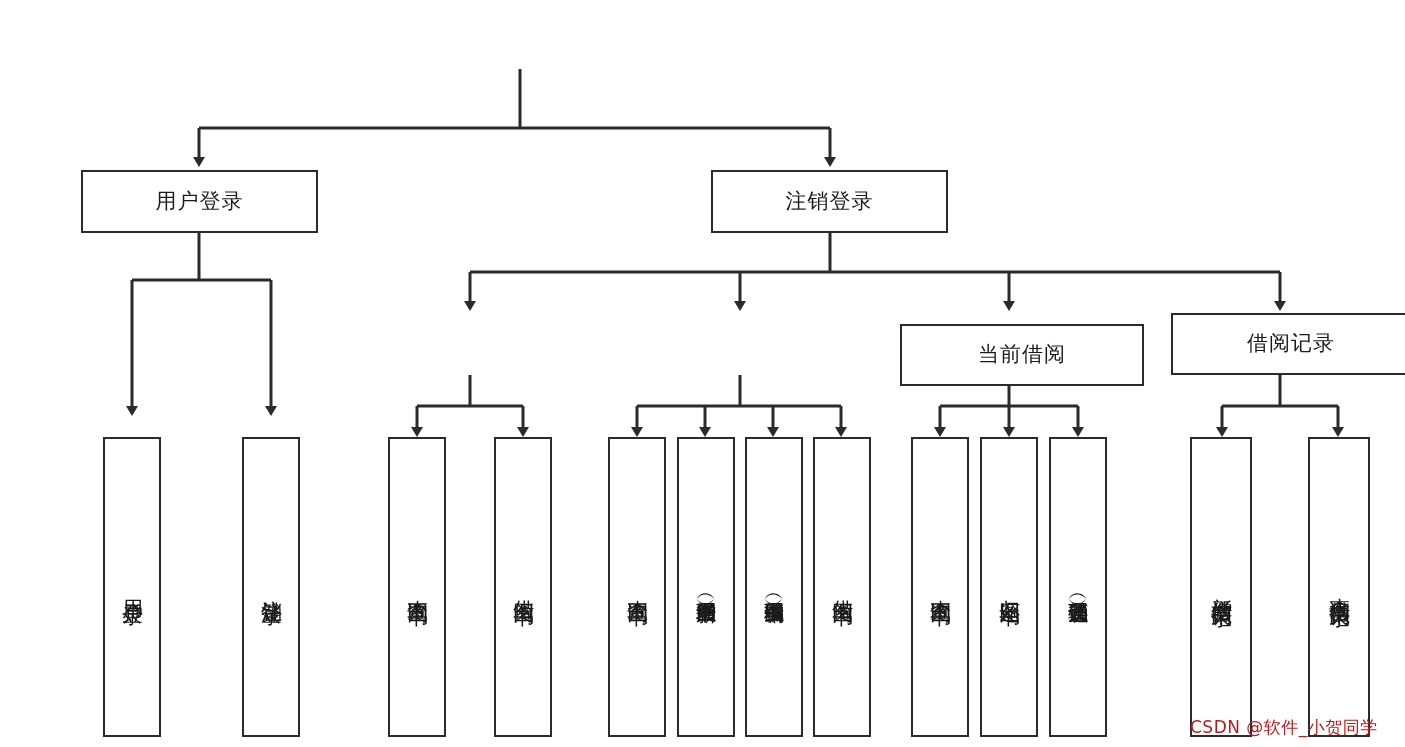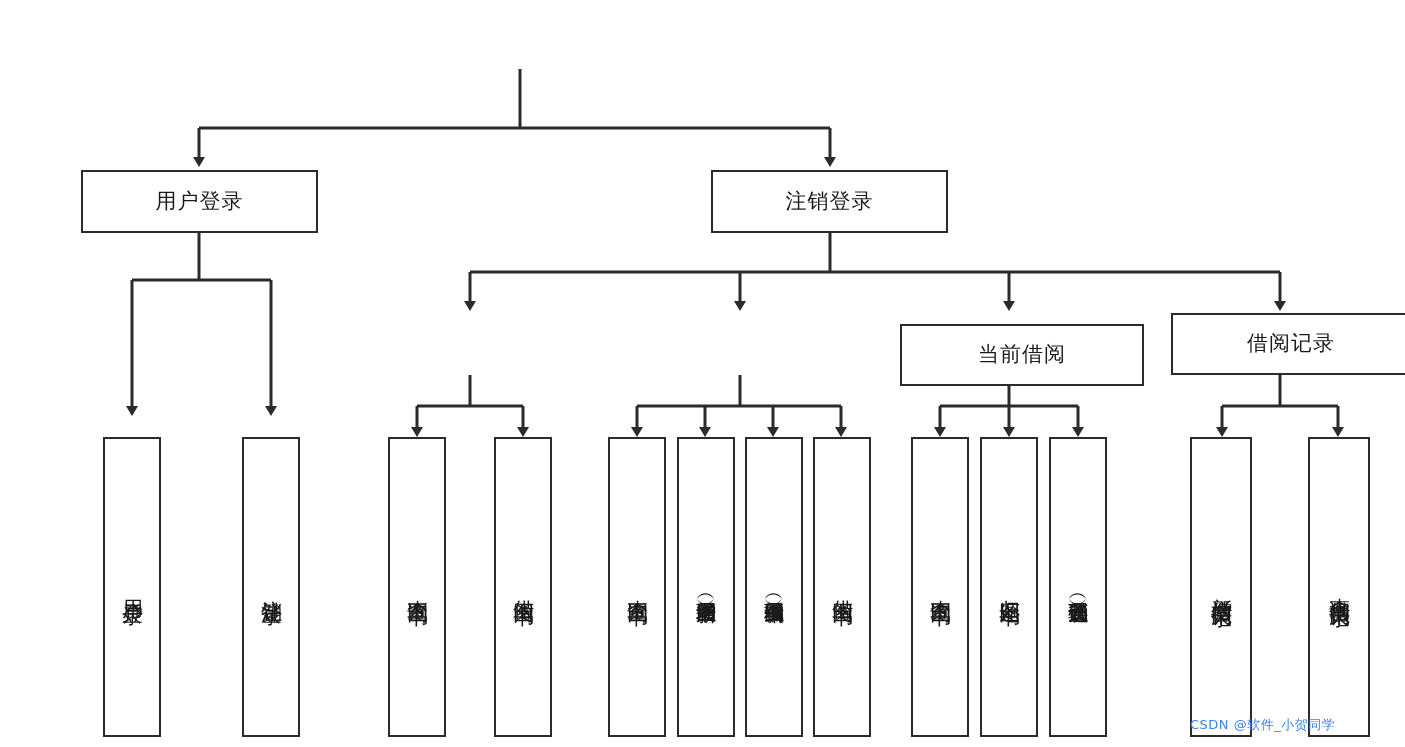--- a/index.html
+++ b/index.html
@@ -57,22 +57,22 @@
     white-space: nowrap;
     display: block;
   }
   .vtext.tight {
     line-height: 1.18;
     letter-spacing: 0px;
     font-size: 20px;
   }
   .watermark {
     position: absolute;
-    font-size: 13px;
-    color: #3b82f6;
+    font-size: 17px;
+    color: #b91c1c;
     letter-spacing: 0.5px;
     white-space: nowrap;
     user-select: none;
   }
 </style>
 </head>
 <body>
 
 <div id="canvas">
 

